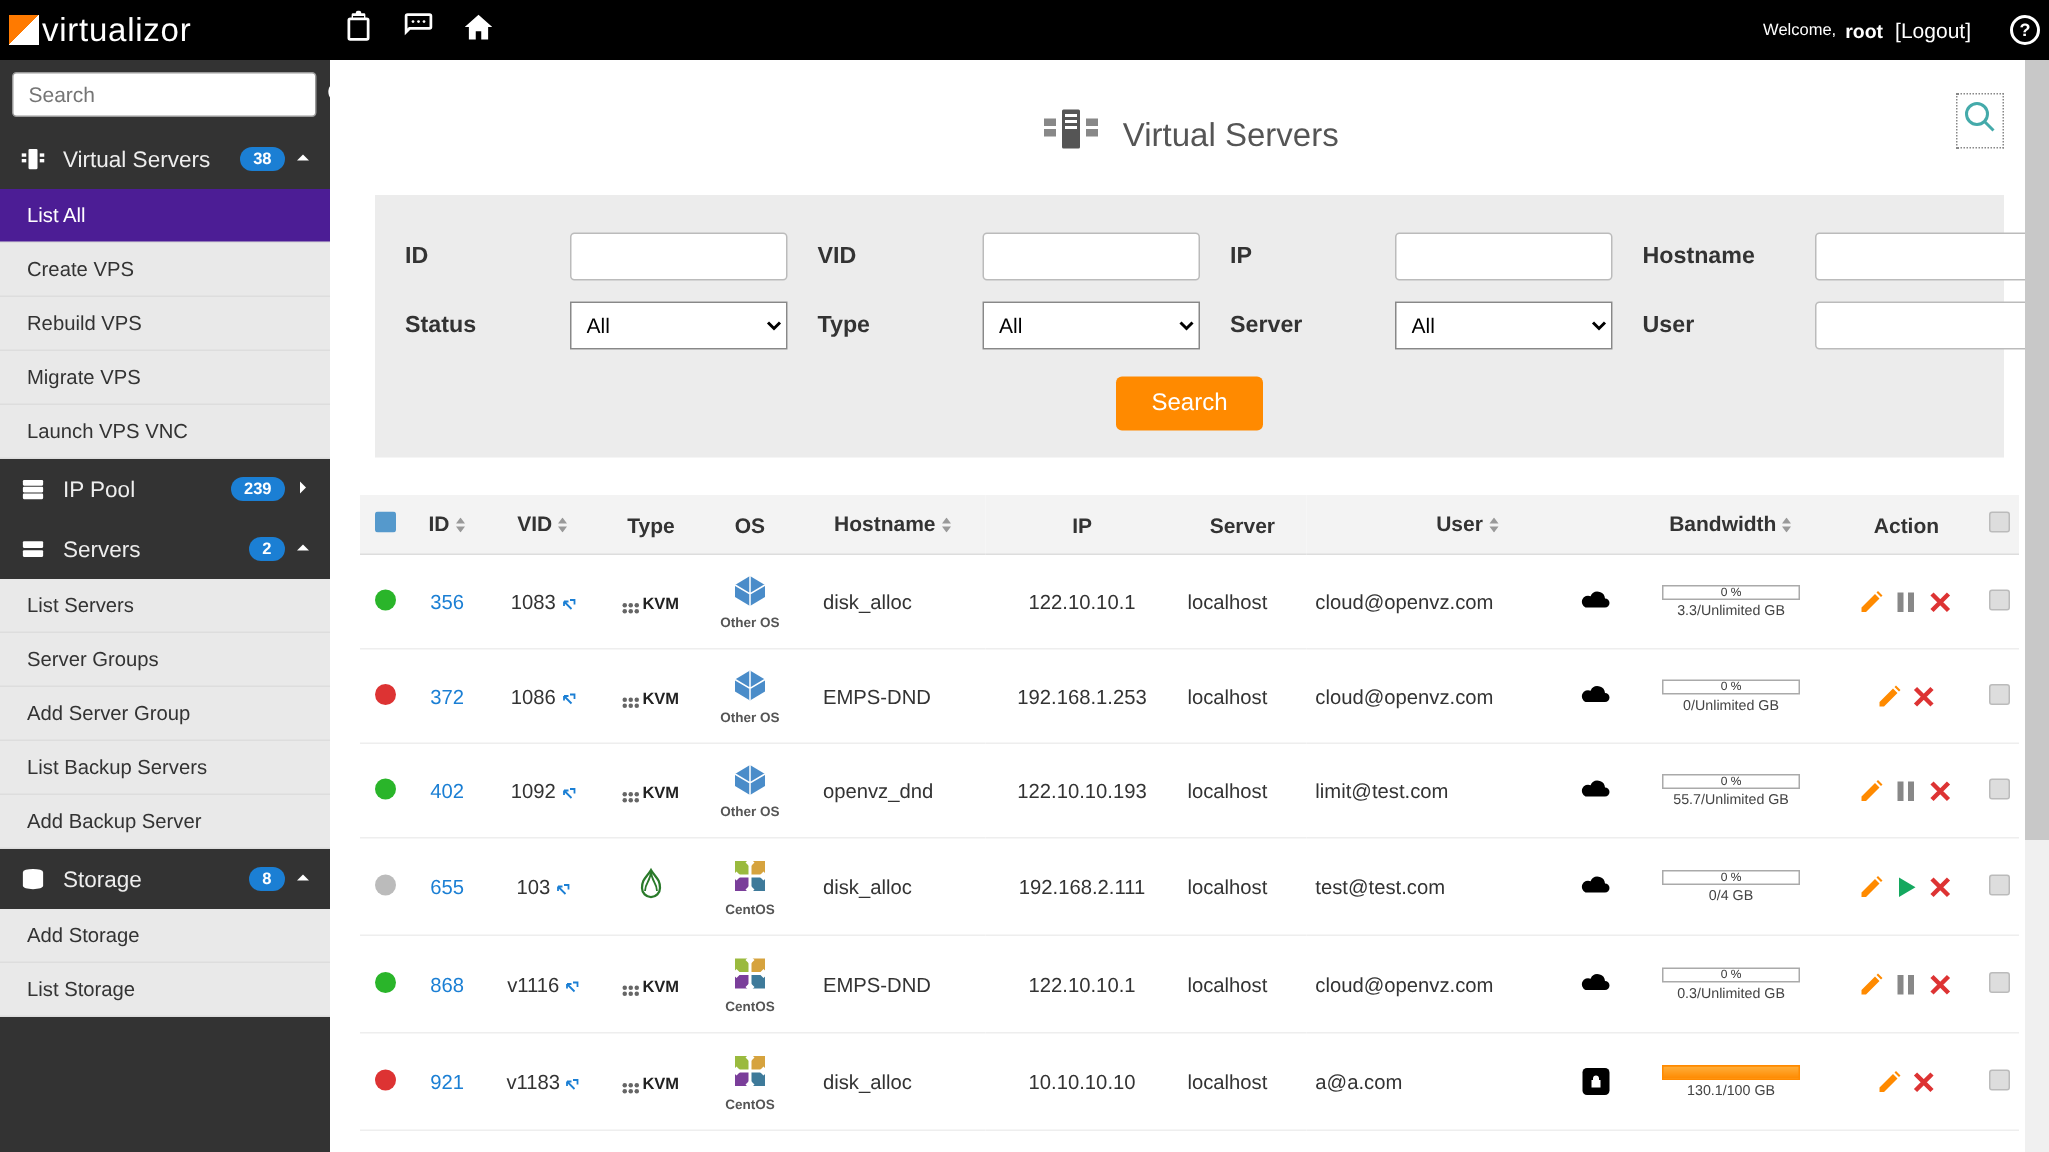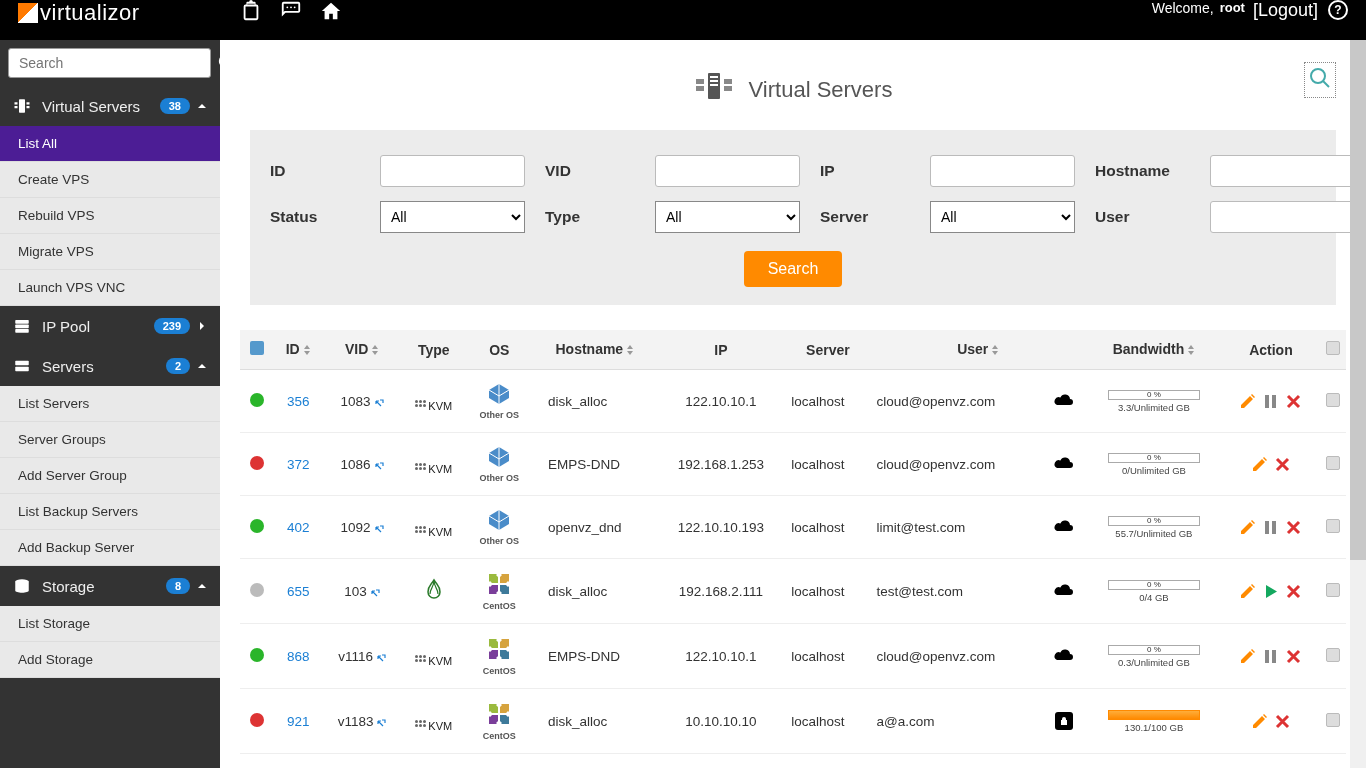--- a/index.html
+++ b/index.html
@@ -1,26 +1,26 @@
 <!DOCTYPE html>
 <html><head>
 <meta charset="utf-8">
 <style>
 *{box-sizing:border-box;margin:0;padding:0;font-family:"Segoe UI",Arial,sans-serif}
 body{background:#fff;overflow:hidden}
 .app{width:1366px;height:768px;position:relative;display:flex;flex-direction:column}
-.topbar{height:40px;background:#000;display:flex;align-items:flex-start;padding:0 18px;color:#fff}
+.topbar{height:40px;background:#000;display:flex;align-items:center;padding:0 6px;color:#fff}
 .logo{display:flex;align-items:center;gap:2px;font-size:22px;font-weight:300;letter-spacing:.5px;margin-right:60px}
 .logo-sq{width:20px;height:20px;background:linear-gradient(135deg,#ff7a00 50%,#fff 50%);display:inline-block}
 .top-icons{display:flex;gap:18px;margin-left:40px}
 .top-icons svg{width:22px;height:22px;fill:#fff;cursor:pointer}
 .spacer{flex:1}
-.welcome{font-size:14px;margin-right:6px}
+.welcome{font-size:11px;margin-right:6px}
 .root{font-size:13px;font-weight:700;margin-right:8px}
-.logout{font-size:18px;margin-right:10px;cursor:pointer}
+.logout{font-size:14px;margin-right:26px;cursor:pointer}
 .help-ic{width:20px;height:20px;border:2px solid #fff;border-radius:50%;display:inline-flex;align-items:center;justify-content:center;font-size:12px;font-weight:700;cursor:pointer}
 .body{flex:1;display:flex;overflow:hidden}
 .sidebar{width:220px;background:#333;display:flex;flex-direction:column;overflow-y:auto}
 .search-row{display:flex;padding:8px;gap:6px;background:#333}
 .search-in{flex:1;height:30px;border:1px solid #999;border-radius:3px;padding:0 10px;font-size:14px;background:#fff}
 .search-btn{width:30px;height:30px;display:flex;align-items:center;justify-content:center;cursor:pointer}
 .search-btn svg{width:22px;height:22px;fill:#fff}
 .menu-item{display:flex;align-items:center;height:40px;padding:0 12px;color:#eee;font-size:15px;cursor:pointer;background:#333}
 .menu-item .mi-icon{width:20px;margin-right:10px;display:flex;align-items:center;justify-content:center}
 .menu-item .mi-icon svg{width:18px;height:18px;fill:#fff}
@@ -44,21 +44,21 @@
 .tbl{width:calc(100% - 40px);margin:0 20px;border-collapse:collapse}
 .tbl th{background:#f3f3f3;font-size:14px;font-weight:700;color:#333;padding:11px 6px;text-align:center;border-bottom:1px solid #ddd}
 .tbl td{font-size:13.5px;color:#333;padding:12px 6px;text-align:center;border-bottom:1px solid #eee;vertical-align:middle}
 .tbl td.left{text-align:left}
 .vid-link{color:#1b7fd4;cursor:pointer}
 .ext-ic{display:inline-block;width:10px;height:10px;margin-left:3px;vertical-align:middle}
 .status-dot{width:14px;height:14px;border-radius:50%;display:inline-block}
 .green{background:#2ab52a}
 .red{background:#d33}
 .grey{background:#bbb}
-.kvm-ic{display:inline-flex;align-items:flex-start;gap:2px;font-size:11px;font-weight:400;color:#222}
+.kvm-ic{display:inline-flex;align-items:flex-end;gap:2px;font-size:11px;font-weight:700;color:#222}
 .kvm-ic .dots{display:grid;grid-template-columns:repeat(3,3px);grid-template-rows:repeat(2,3px);gap:1px}
 .kvm-ic .dots span{background:#666;border-radius:50%}
 .openvz-ic svg{width:28px;height:28px}
 .os-box{display:flex;flex-direction:column;align-items:center;gap:1px}
 .os-other svg{width:28px;height:24px}
 .os-centos svg{width:26px;height:26px}
 .os-lbl{font-size:9px;color:#555;font-weight:700}
 .cloud-ic{width:22px;height:16px;fill:#000}
 .cloud-lock{width:18px;height:18px;background:#000;border-radius:3px;display:inline-flex;align-items:center;justify-content:center}
 .cloud-lock svg{width:10px;height:10px;fill:#fff}
@@ -178,22 +178,22 @@
                 <ellipse cx="12" cy="6" rx="9" ry="3"></ellipse>
                 <path d="M3 6v12c0 1.7 4 3 9 3s9-1.3 9-3V6"></path>
               </svg>
             </span>
     <span class="mi-label">Storage</span>
     <span class="badge">8</span>
     <span><svg class="chev" viewBox="0 0 12 12">
                 <path d="M2 8l4-4 4 4z"></path>
               </svg></span>
   </div>
+          <div class="sub-item ">Add Storage</div>
           <div class="sub-item ">List Storage</div>
-          <div class="sub-item ">Add Storage</div>
         </div>
     </div>
 
     <div class="main">
       <div class="page-hdr">
         <span class="page-hdr-ic">
           <svg width="40" height="34" viewBox="0 0 40 34">
               <rect x="14" y="2" width="12" height="26" fill="#555" rx="1"></rect>
               <rect x="16" y="5" width="8" height="2" fill="#fff"></rect>
               <rect x="16" y="9" width="8" height="2" fill="#fff"></rect>

